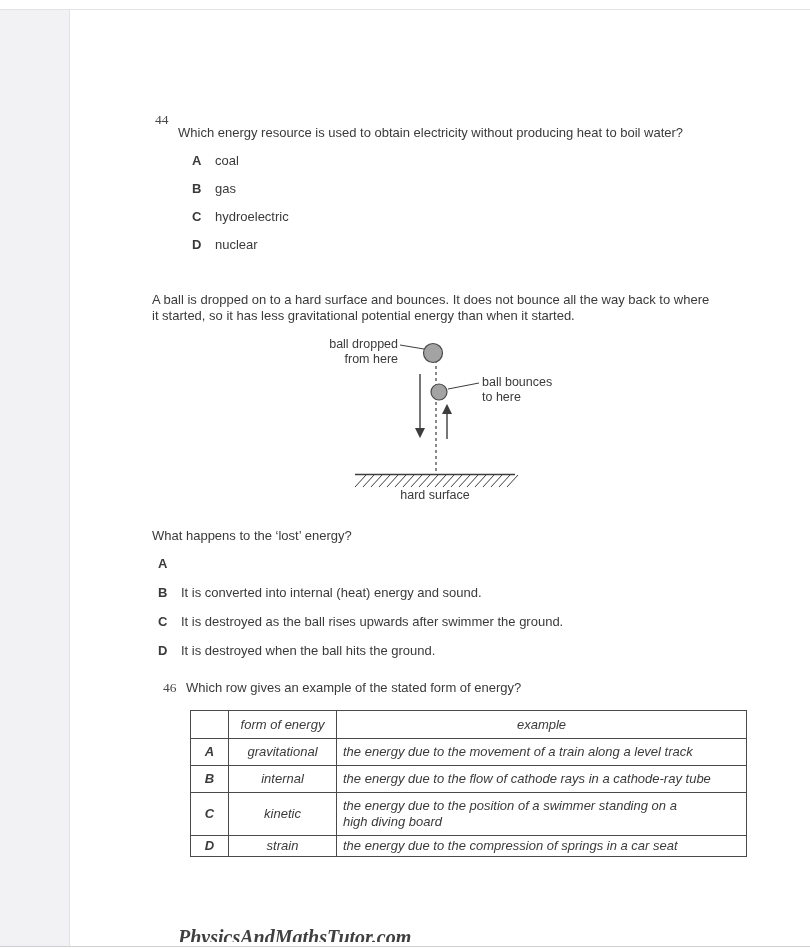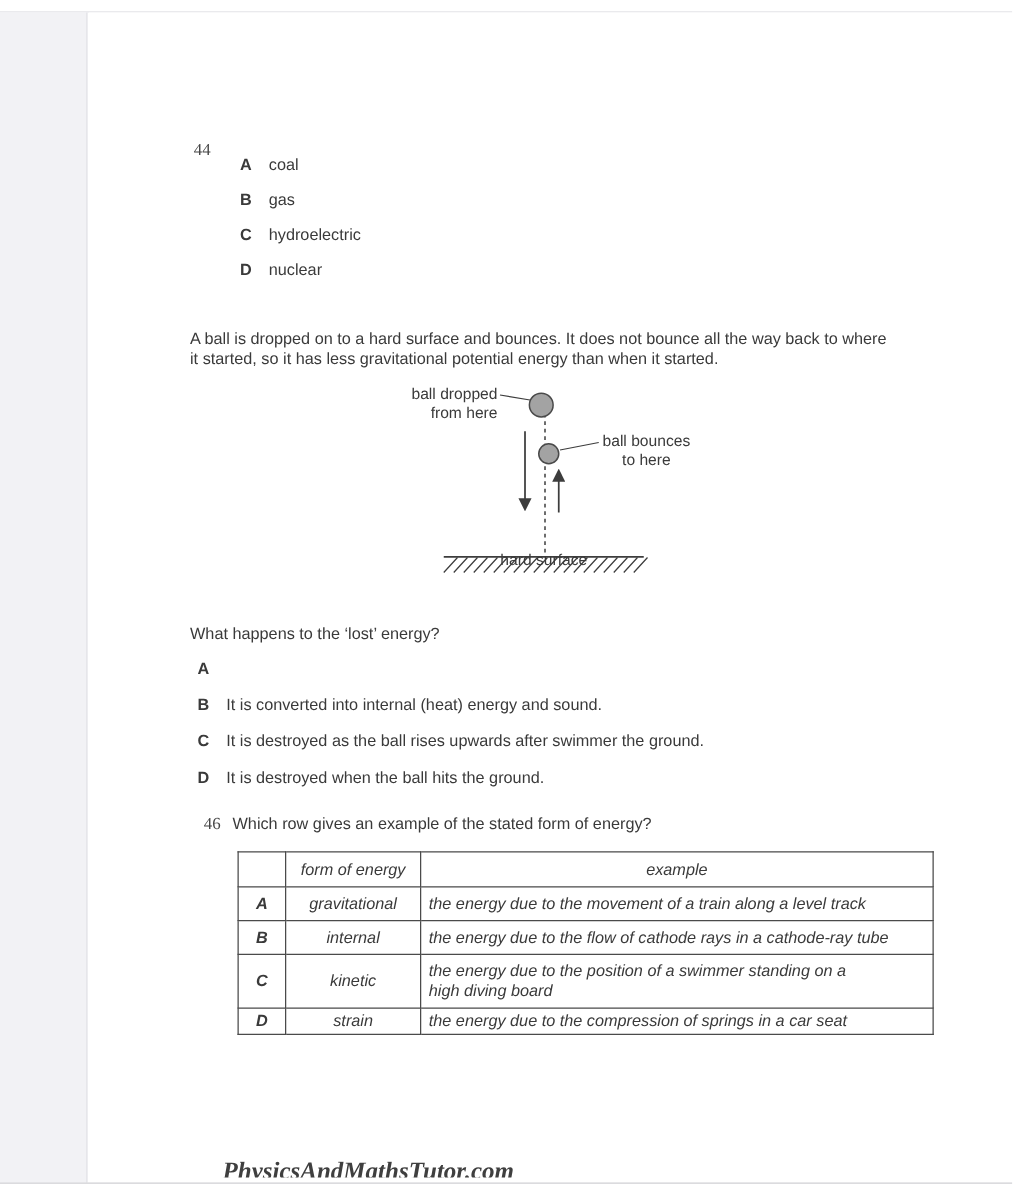--- a/index.html
+++ b/index.html
@@ -33,22 +33,22 @@
   .q45 { margin-top:27px; margin-left:-3px; }
   .q45 .option { margin-left:6px; margin-bottom:13px; }
   .q45 .prompt2 { margin-top:20px; }
   .q46 { margin-top:8px; margin-left:8px; }
 
   
   .diagram { position:relative; height:172px; margin-top:12px; }
   .diagram svg { position:absolute; top:0; left:0; }
   .dlabel { position:absolute; font-size:12.5px; line-height:15px; white-space:pre-line; color:#3a3a3a; }
   .lbl-dropped { left:146px; width:100px; top:1px; text-align:right; }
-  .lbl-bounces { left:330px; top:39px; text-align:center; }
-  .lbl-surface { left:203px; width:160px; top:134px; text-align:center; }
+  .lbl-bounces { left:330px; top:39px; text-align:left; }
+  .lbl-surface { left:203px; width:160px; top:152px; text-align:center; }
 
   
   table.energy { border-collapse:collapse; margin:14px 0 0 4px; table-layout:fixed; }
   .energy th, .energy td {
     border:1px solid #4a4a4a; font-size:13px; line-height:16px;
     padding:5px 6px; vertical-align:middle; font-weight:normal; color:#3a3a3a;font-style:italic;
   }
   .energy thead th { height:28px; text-align:center; }
   .energy .col-letter { width:38px; text-align:center; font-weight:bold; }
   .energy .col-form { width:108px; text-align:center; }
@@ -66,20 +66,21 @@
 
 <div class="viewport">
   <div class="top-edge"></div>
   <div class="gutter"></div>
 
   <div class="page">
 
     <div class="question q44">
       <span class="q-num">44</span>
       <div class="q-body">
+        <p class="prompt">Which energy resource is used to obtain electricity without producing heat to boil water?</p>
         <div class="options">
           <div class="option">
             <span class="opt-letter">A</span>
             <span>coal</span>
           </div>
           <div class="option">
             <span class="opt-letter">B</span>
             <span>gas</span>
           </div>
           <div class="option">

